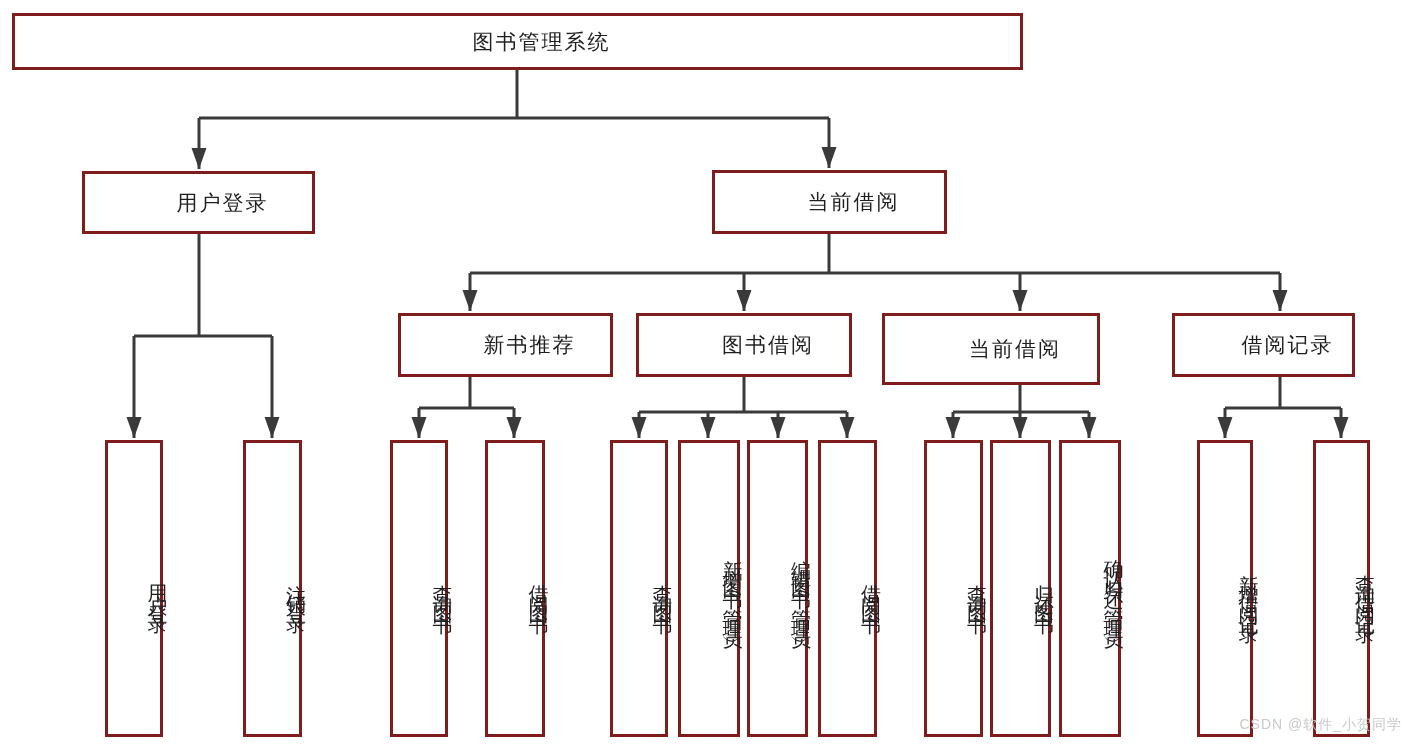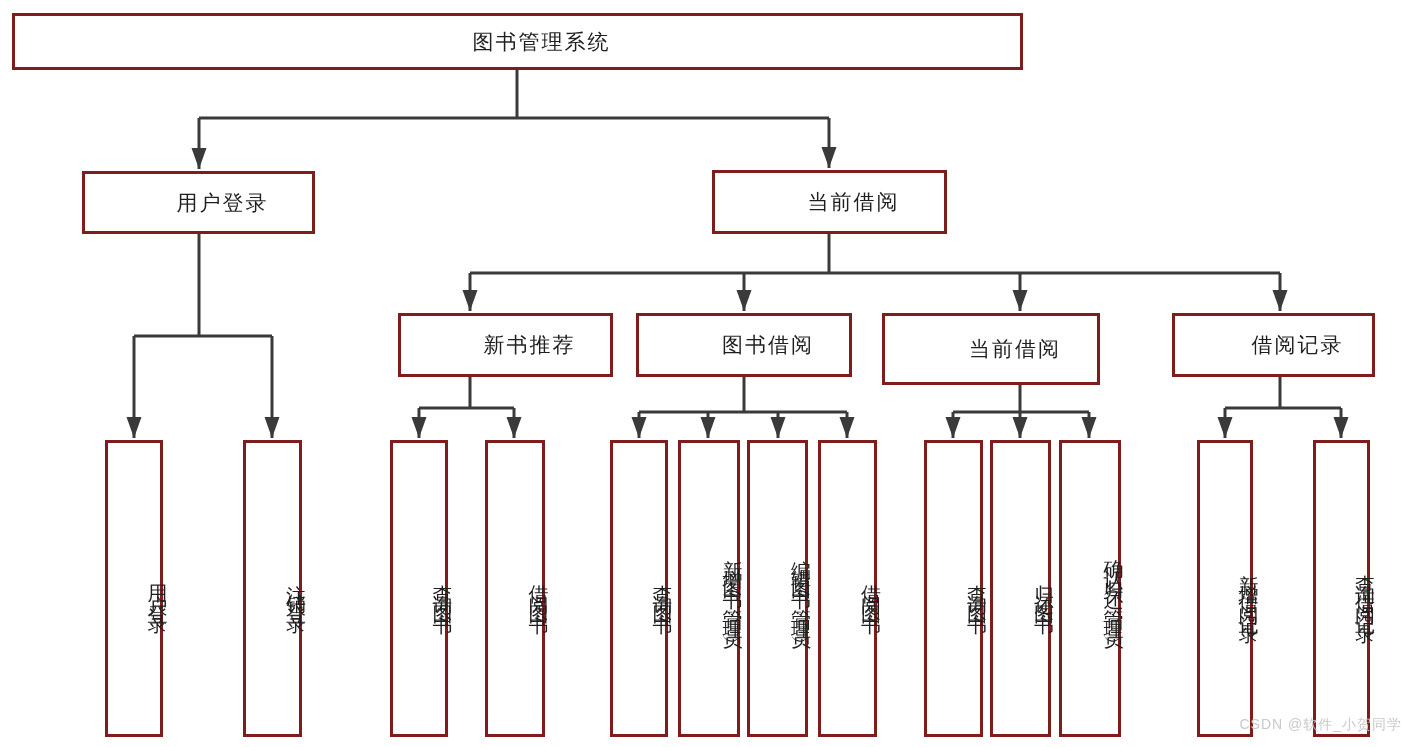--- a/index.html
+++ b/index.html
@@ -97,21 +97,21 @@
   </svg>
 
   <div class="box" style="left:12px; top:13px; width:1011px; height:57px;">图书管理系统</div>
 
   <div class="box" style="left:82px; top:171px; width:233px; height:63px;">用户登录</div>
   <div class="box" style="left:712px; top:170px; width:235px; height:64px;">当前借阅</div>
 
   <div class="box" style="left:362px; top:313px; width:215px; height:64px;margin-left:36px;">新书推荐</div>
   <div class="box" style="left:636px; top:313px; width:216px; height:64px;">图书借阅</div>
   <div class="box" style="left:882px; top:313px; width:218px; height:72px;">当前借阅</div>
-  <div class="box" style="left:1172px; top:313px; width:203px; height:64px;">借阅记录</div>
+  <div class="box" style="left:1172px; top:313px; width:183px; height:64px;">借阅记录</div>
 
   <div class="box leaf" style="left:105px; top:440px; width:58px; height:297px;">
     <span class="vtext">用户登录</span>
   </div>
   <div class="box leaf" style="left:243px; top:440px; width:59px; height:297px;">
     <span class="vtext">注销登录</span>
   </div>
 
   <div class="box leaf" style="left:390px; top:440px; width:58px; height:297px;">
     <span class="vtext">查询图书</span>

